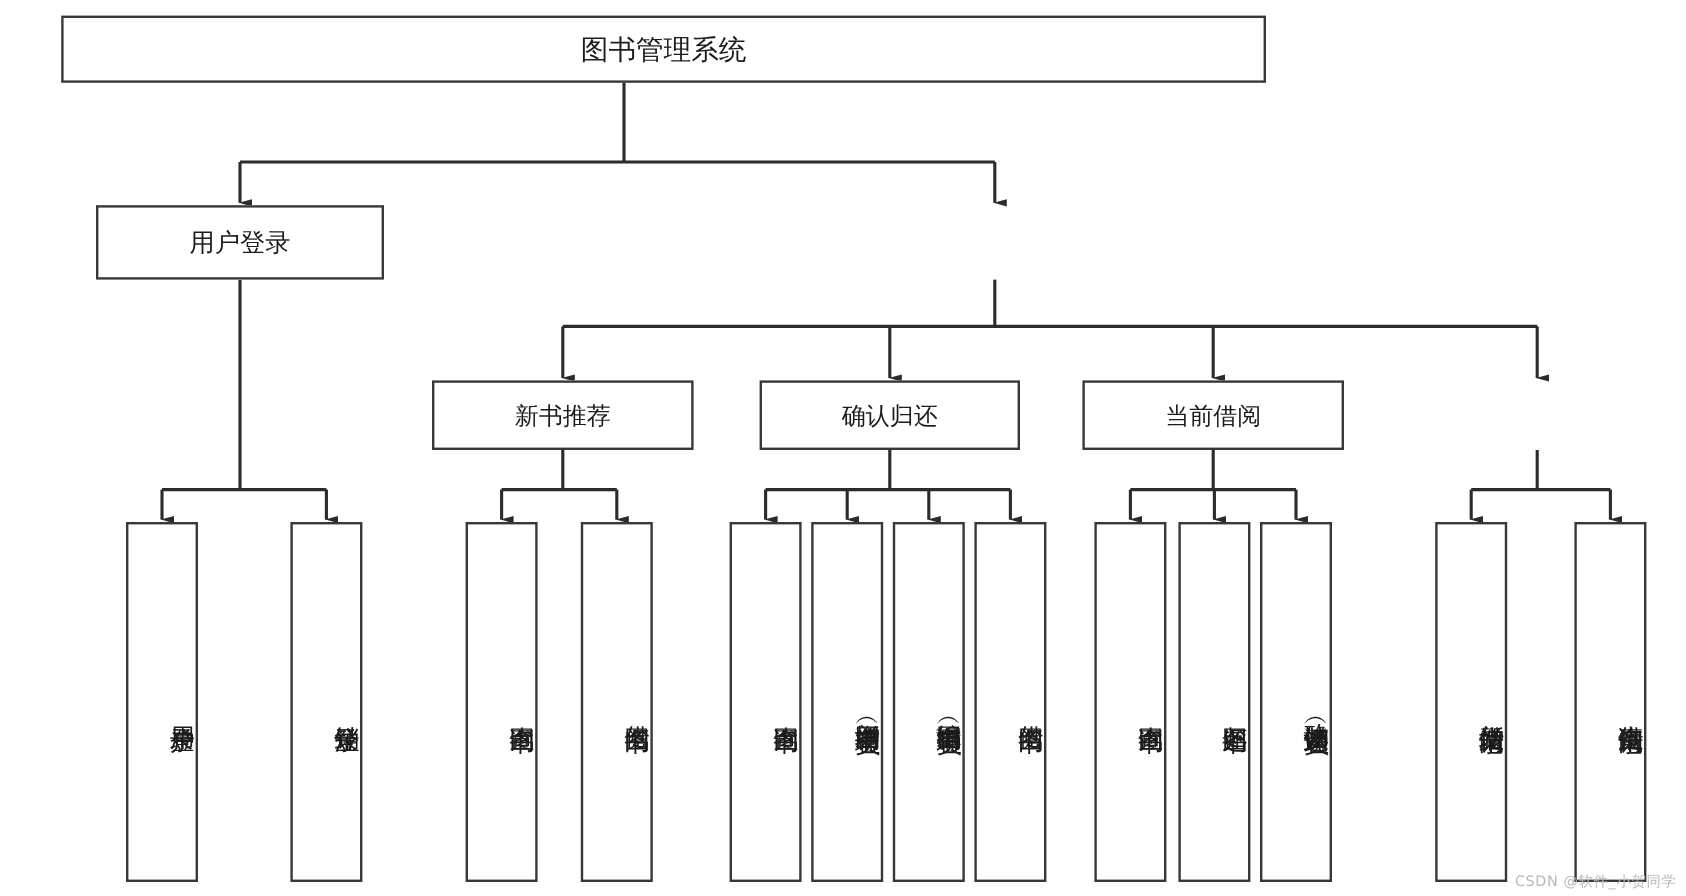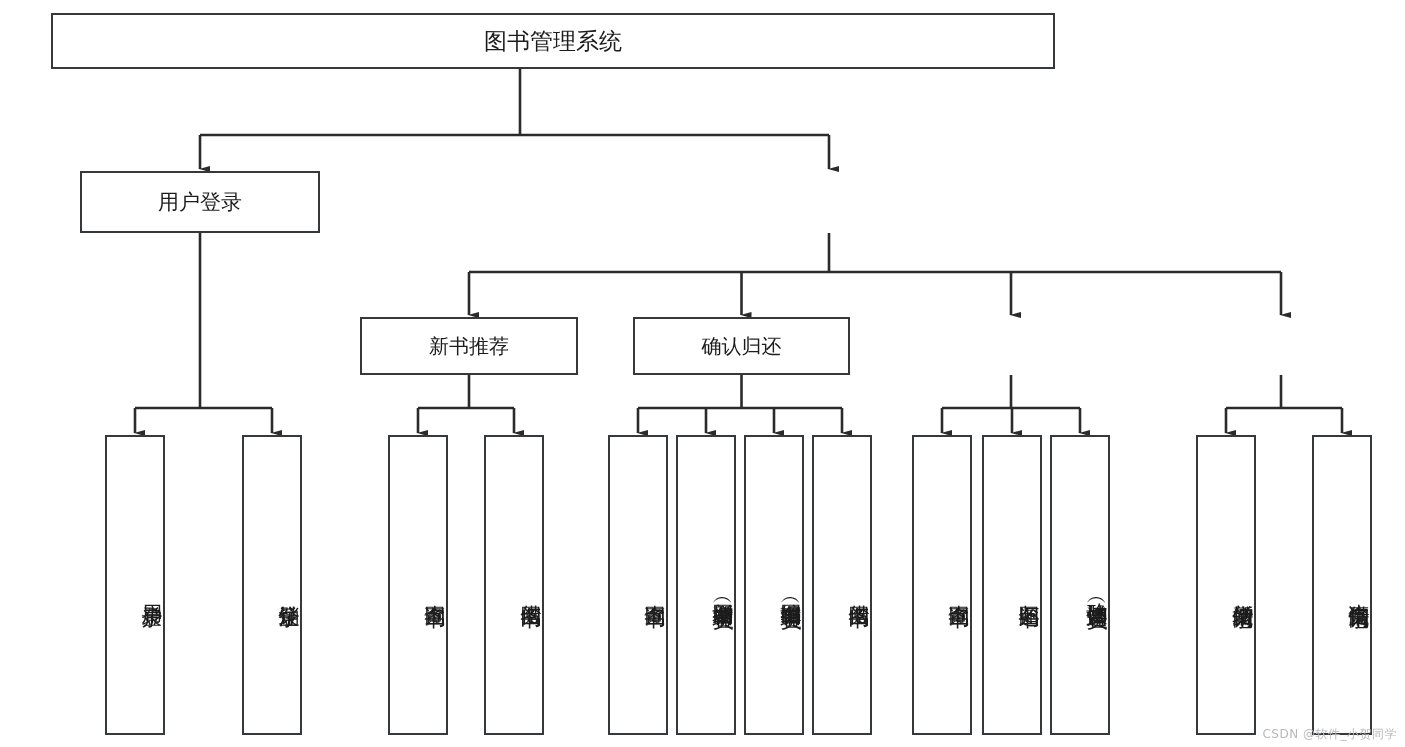--- a/index.html
+++ b/index.html
@@ -127,20 +127,23 @@
   <div class="node level1" id="node-l1-0" style="left: 80px; top: 171px; width: 240px; height: 62px; border-color: rgb(54, 57, 59); background: rgb(255, 255, 255); color: rgb(28, 28, 28);">
     <span class="node-label">用户登录</span>
   </div>
 
   <div class="node level2" id="node-l2-0" style="left: 360px; top: 317px; width: 218px; height: 58px; border-color: rgb(54, 57, 59); background: rgb(255, 255, 255); color: rgb(28, 28, 28); justify-content: center;">
     <span class="node-label">新书推荐</span>
   </div>
   <div class="node level2" id="node-l2-1" style="left: 633px; top: 317px; width: 217px; height: 58px; border-color: rgb(54, 57, 59); background: rgb(255, 255, 255); color: rgb(28, 28, 28);">
     <span class="node-label">确认归还</span>
   </div>
+  <div class="node level2" id="node-l2-2" style="left: 902px; top: 317px; width: 218px; height: 58px; border-color: rgb(54, 57, 59); background: rgb(255, 255, 255); color: rgb(28, 28, 28);">
+    <span class="node-label">当前借阅</span>
+  </div>
 
   <div class="node leaf" id="node-leaf-0" style="left: 105px; top: 435px; width: 60px; height: 300px; border-color: rgb(54, 57, 59); background: rgb(255, 255, 255); color: rgb(28, 28, 28);">
     <span class="node-label">用户登录</span>
   </div>
   <div class="node leaf" id="node-leaf-1" style="left: 242px; top: 435px; width: 60px; height: 300px; border-color: rgb(54, 57, 59); background: rgb(255, 255, 255); color: rgb(28, 28, 28);">
     <span class="node-label">注销登录</span>
   </div>
   <div class="node leaf" id="node-leaf-2" style="left: 388px; top: 435px; width: 60px; height: 300px; border-color: rgb(54, 57, 59); background: rgb(255, 255, 255); color: rgb(28, 28, 28);">
     <span class="node-label">查询图书</span>
   </div>

